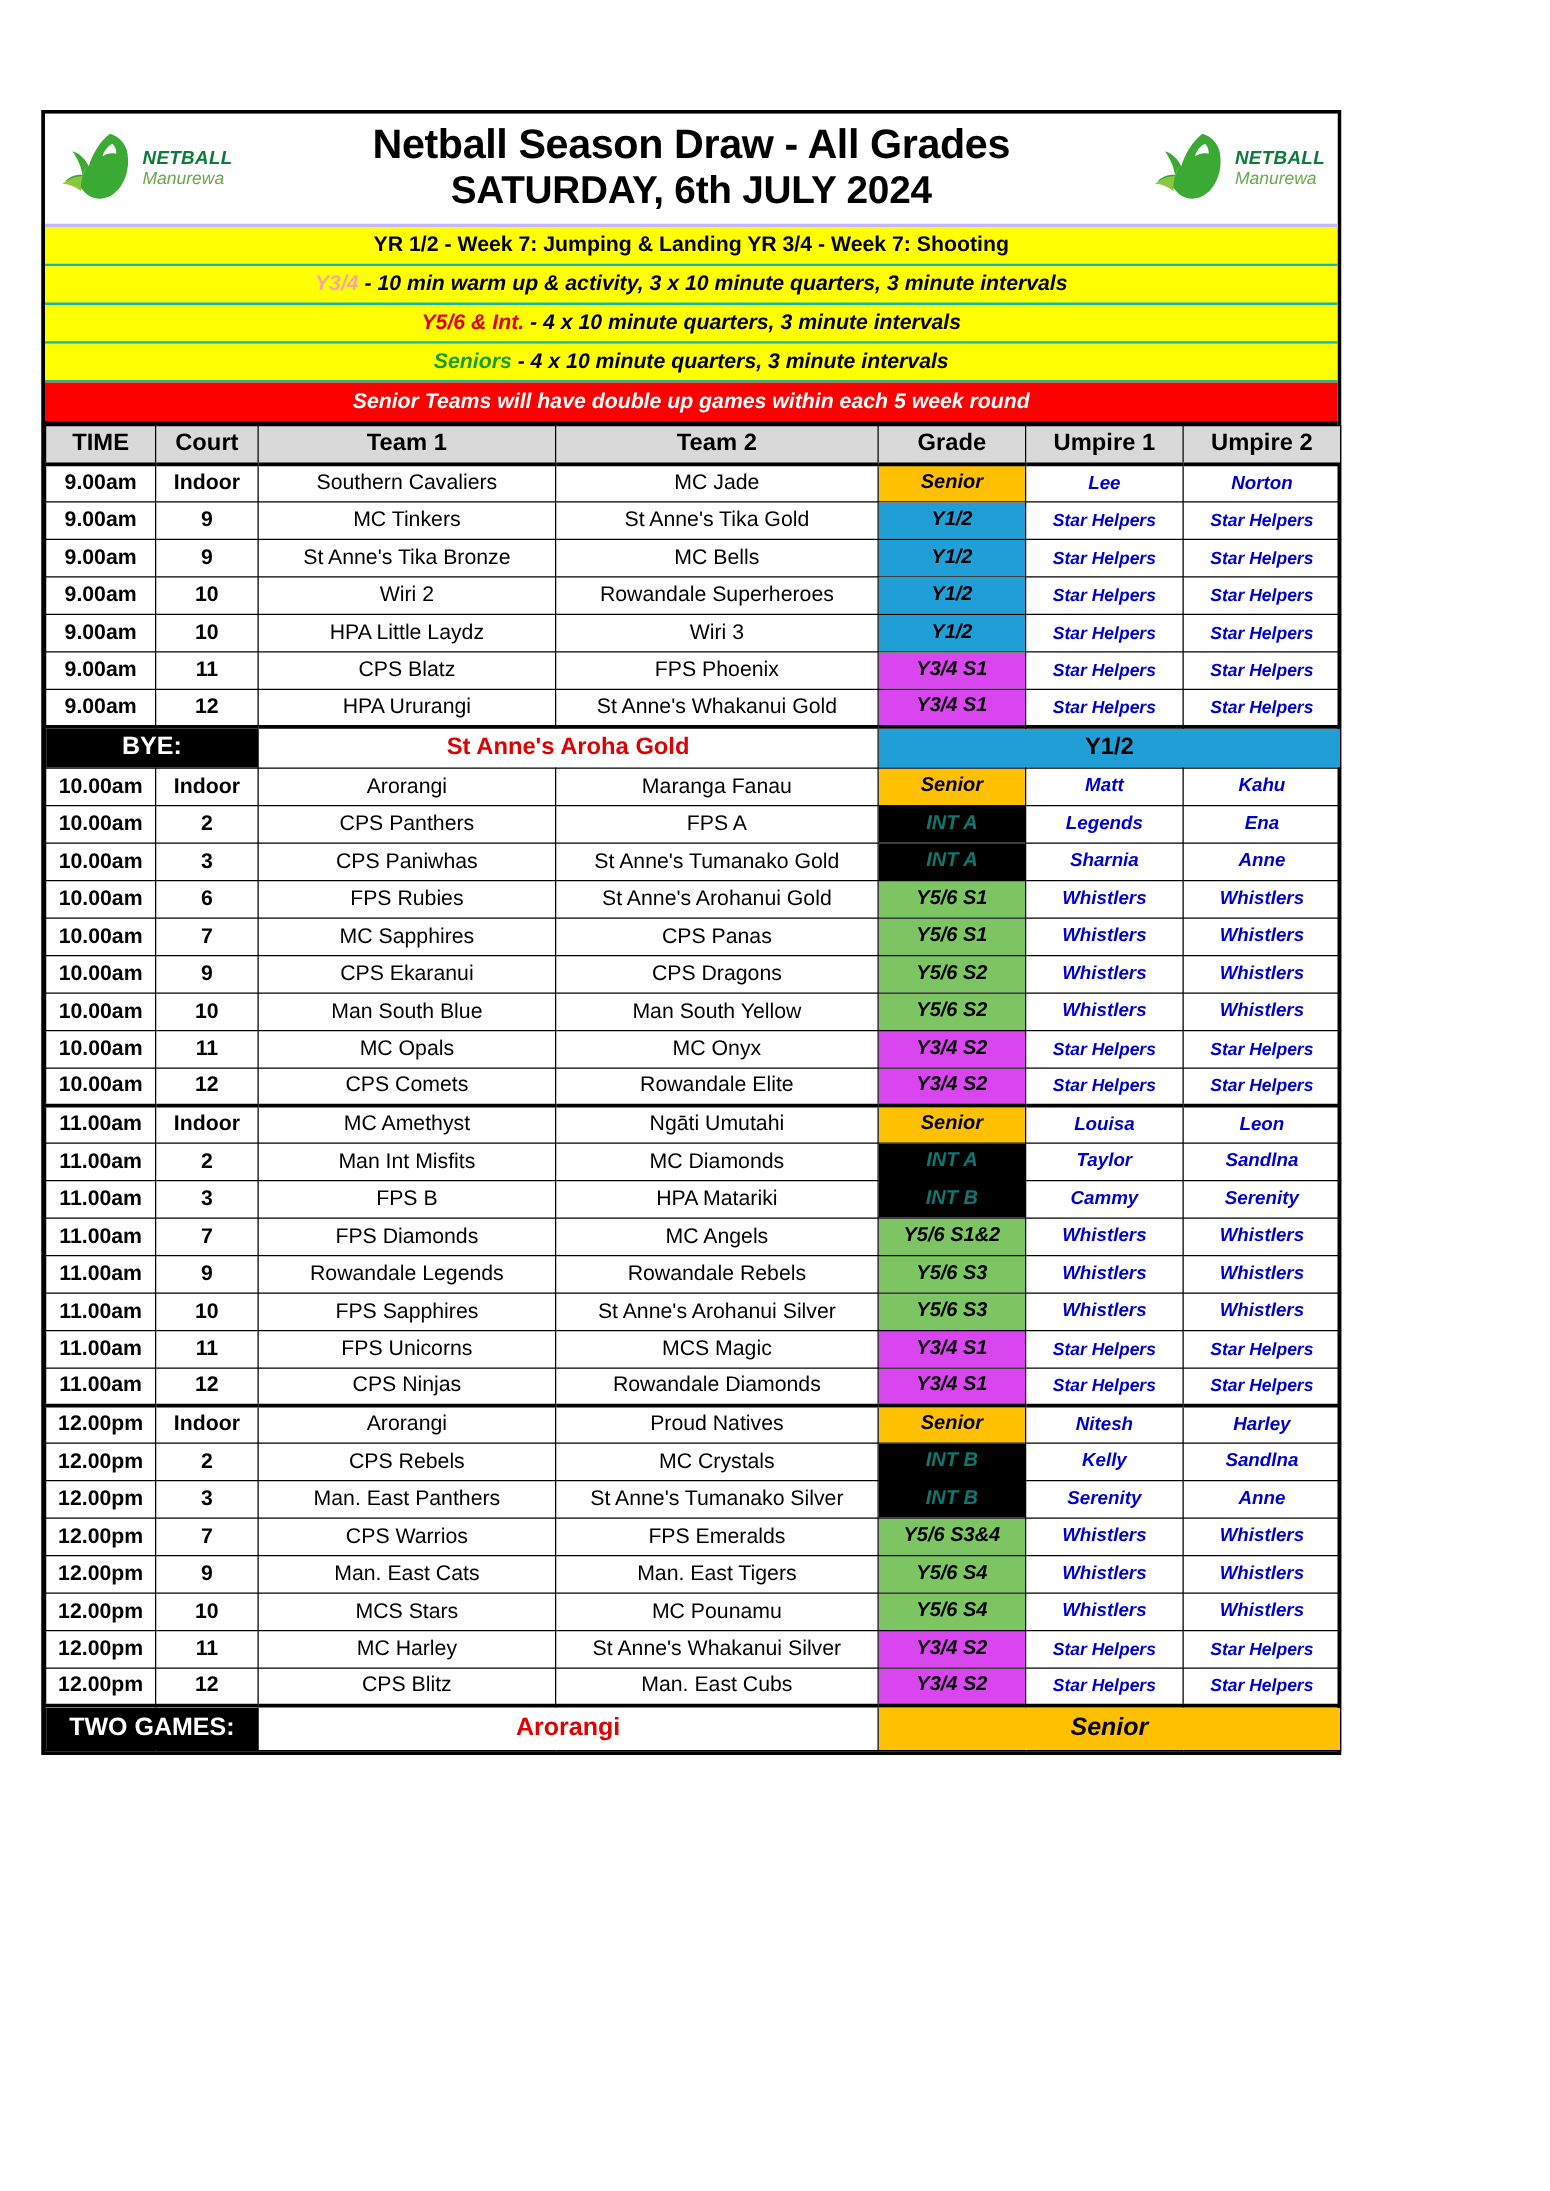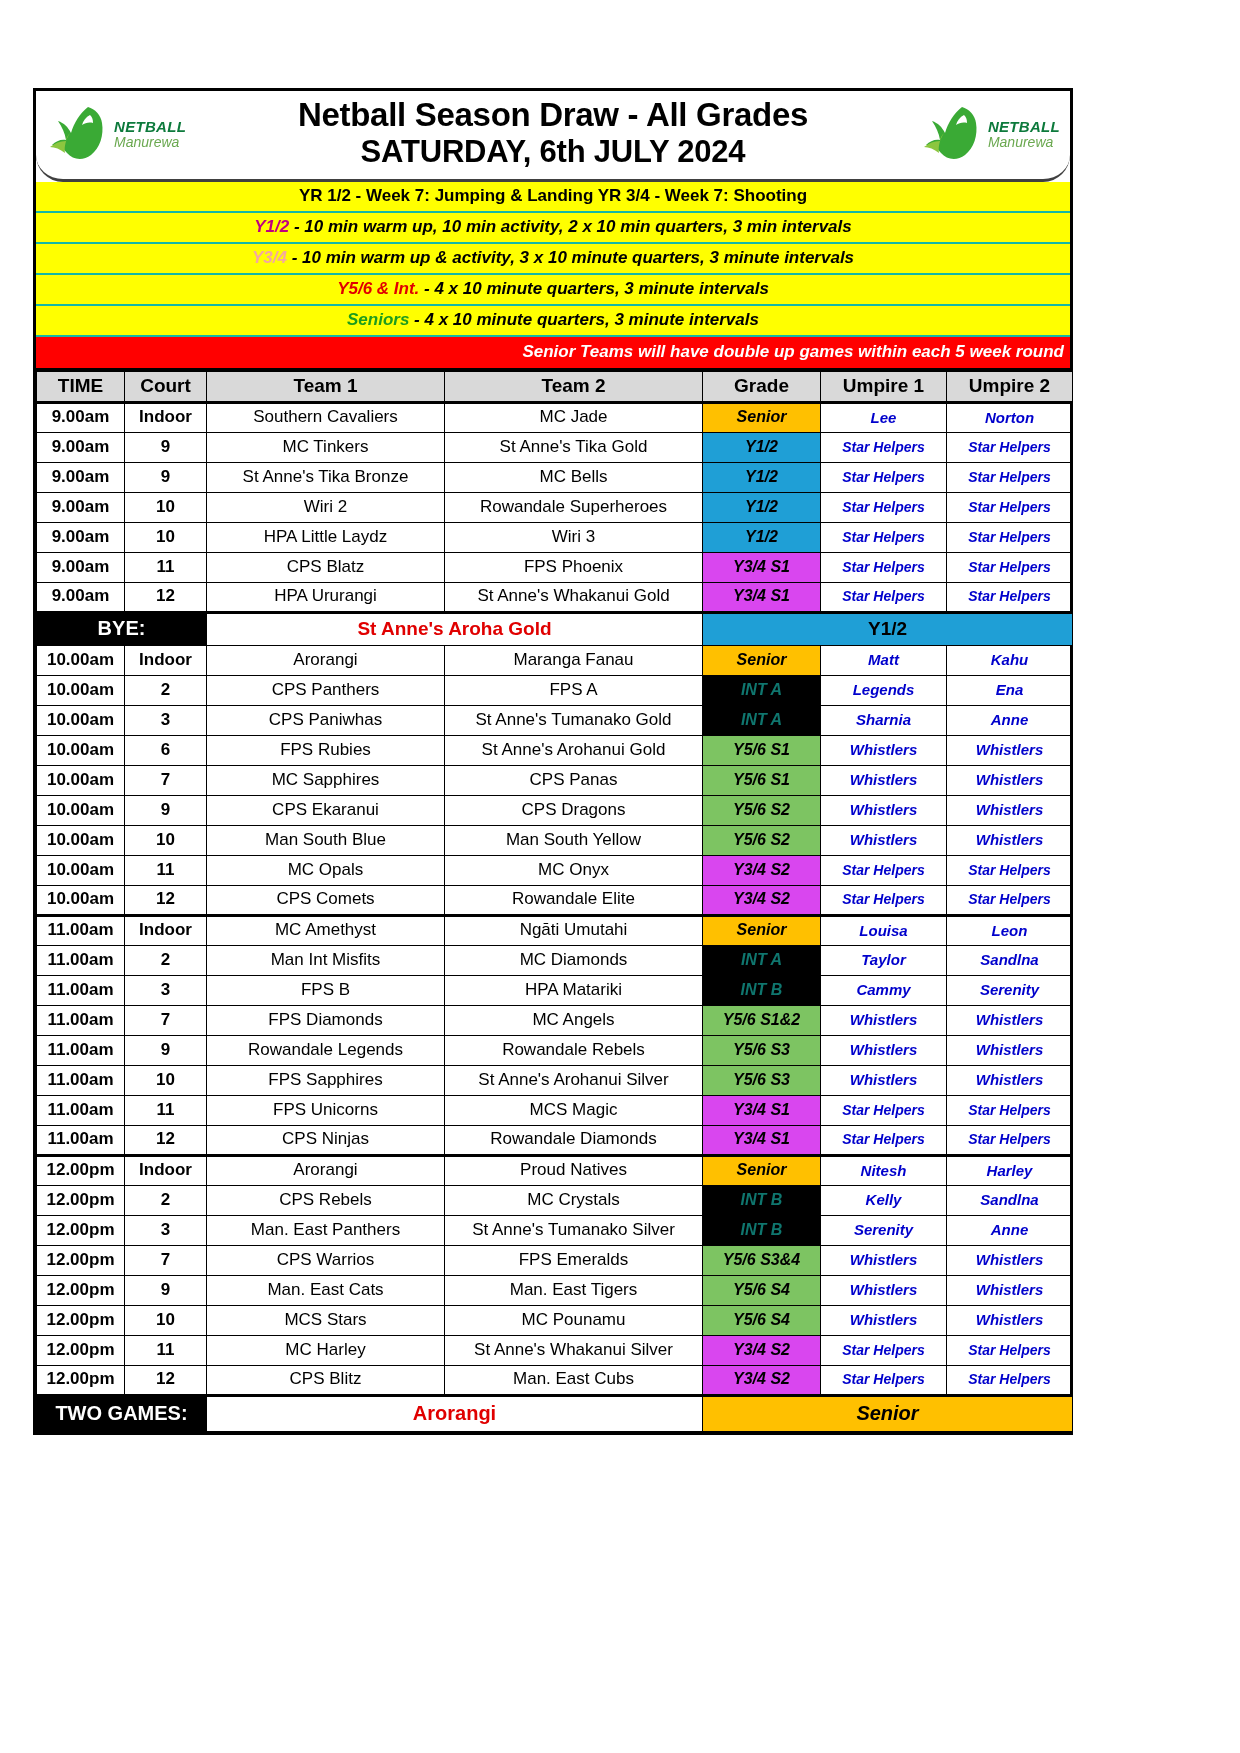--- a/index.html
+++ b/index.html
@@ -19,23 +19,22 @@
     border: 3px solid #000;
     width: 1040px;
   }
 
   
   .hdr {
     display: flex;
     align-items: center;
     justify-content: space-between;
     padding: 6px 10px 8px 10px;
-    border-bottom: 3px solid #404040;
+    border-bottom: 3px solid #c4b5fd;
     background: #fff;
-    border-radius: 27px;
   }
   .logo { width: 160px; flex: 0 0 160px; display:flex; align-items:center; gap:4px; }
   .logo.right { justify-content: flex-end; }
   .logo svg { display:block; }
   .logo-words { line-height: 1; }
   .logo-words .l1 {
     font-size: 15px; font-weight: bold; color: #0d7a3c;
     letter-spacing: .3px; font-style: italic;
   }
   .logo-words .l2 {
@@ -60,21 +59,21 @@
     font-size: 17px;
     font-weight: bold;
     color: #000;
   }
   .note.i { font-style: italic; }
   .note .tag { font-style: italic; }
 
   .redbar {
     background: #ff0000;
     color: #ffffff;
-    text-align: right;
+    text-align: center;
     font-size: 17px;
     font-weight: bold;
     font-style: italic;
     padding: 5px 6px 6px 6px;
     border-bottom: 3px solid #000;
   }
 
   
   table.draw {
     border-collapse: collapse;
@@ -195,21 +194,20 @@
         </span>
         <span class="logo-words">
           <div class="l1">NETBALL</div>
           <div class="l2">Manurewa</div>
         </span>
       </div>
     </div>
 
     <div id="notes-host">
         <div class="note">YR 1/2 - Week 7: Jumping &amp; Landing YR 3/4 - Week 7: Shooting</div>
-        <div class="note i"><span class="tag" style="color: rgb(192, 0, 127);">Y1/2</span><span> - 10 min warm up, 10 min activity, 2 x 10 min quarters, 3 min intervals</span></div>
         <div class="note i"><span class="tag" style="color: rgb(244, 168, 160);">Y3/4</span><span> - 10 min warm up &amp; activity, 3 x 10 minute quarters, 3 minute intervals</span></div>
         <div class="note i"><span class="tag" style="color: rgb(224, 0, 0);">Y5/6 &amp; Int.</span><span> - 4 x 10 minute quarters, 3 minute intervals</span></div>
         <div class="note i"><span class="tag" style="color: rgb(29, 156, 29);">Seniors</span><span> - 4 x 10 minute quarters, 3 minute intervals</span></div>
       </div>
 
     <div class="redbar">Senior Teams will have double up games within each 5 week round</div>
 
     <table class="draw">
       <colgroup>
         <col class="c-time">

